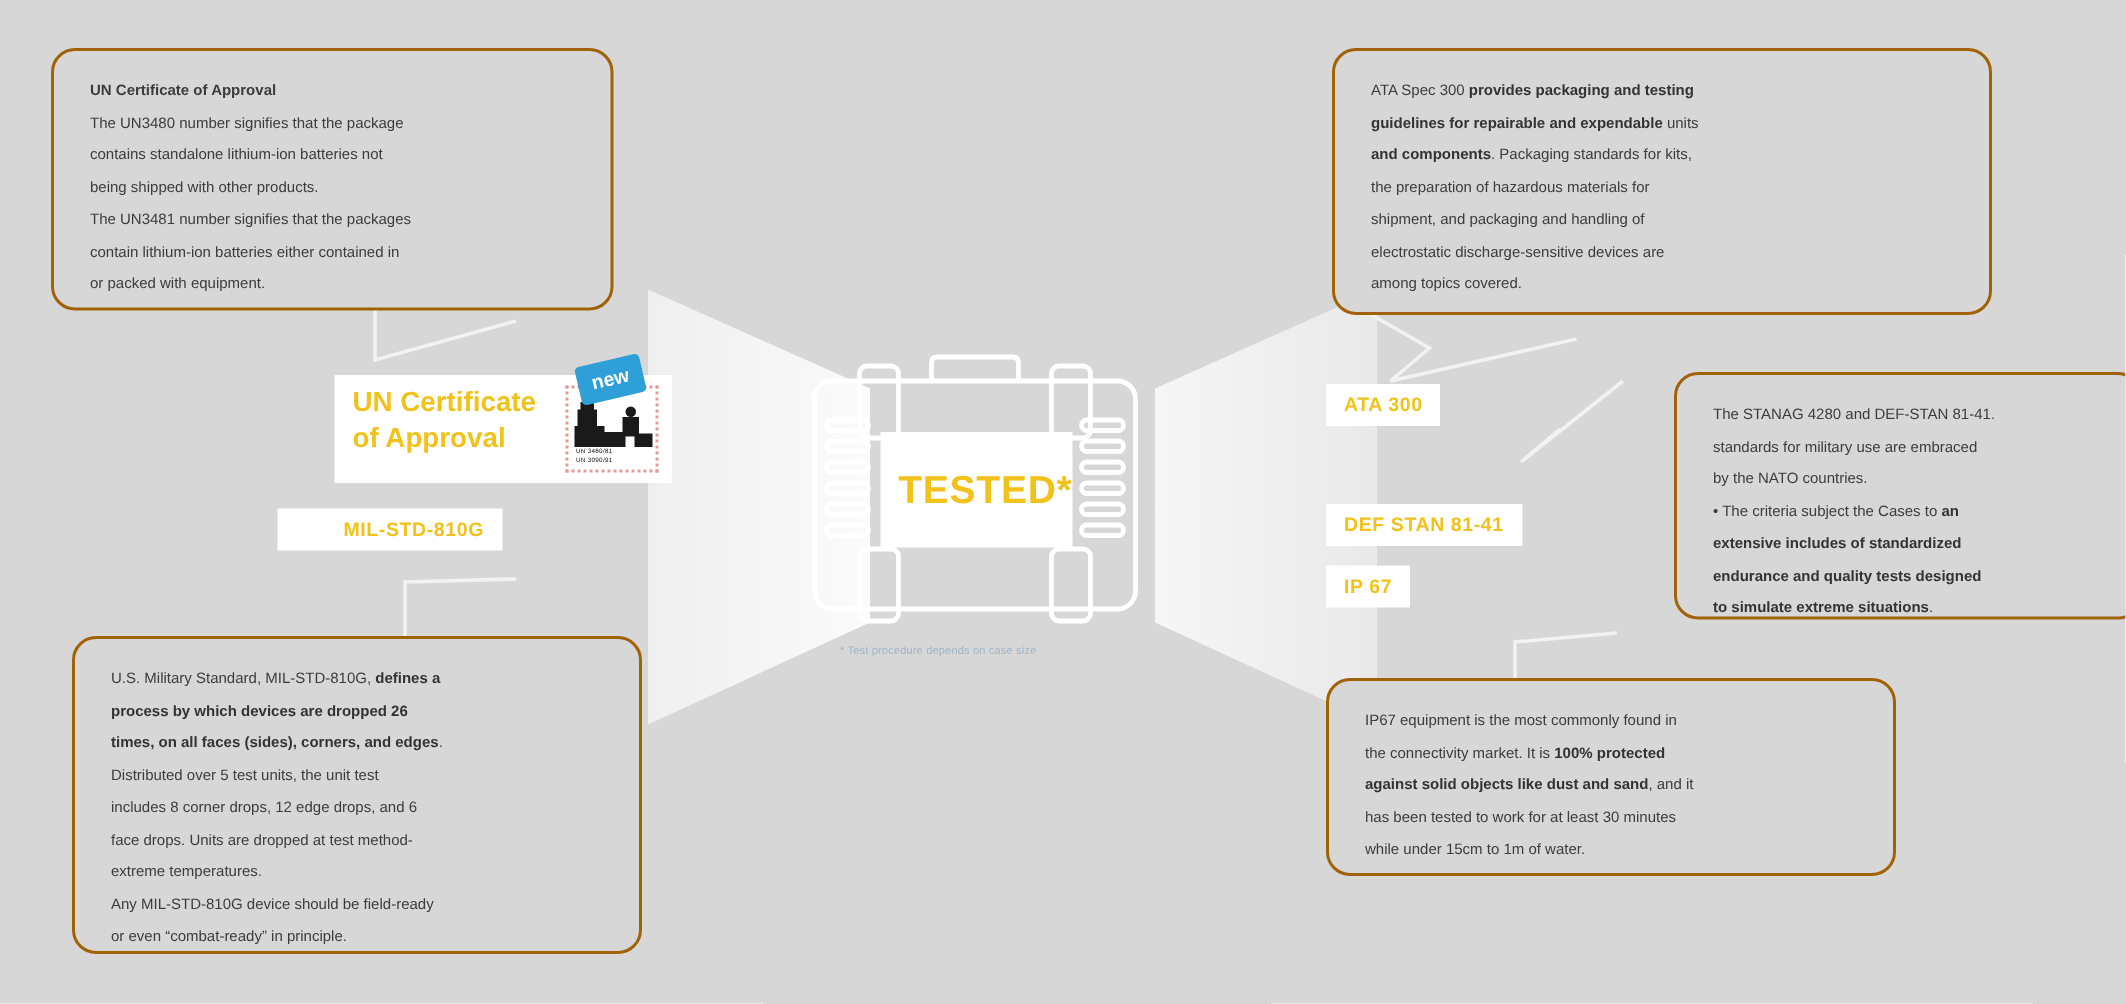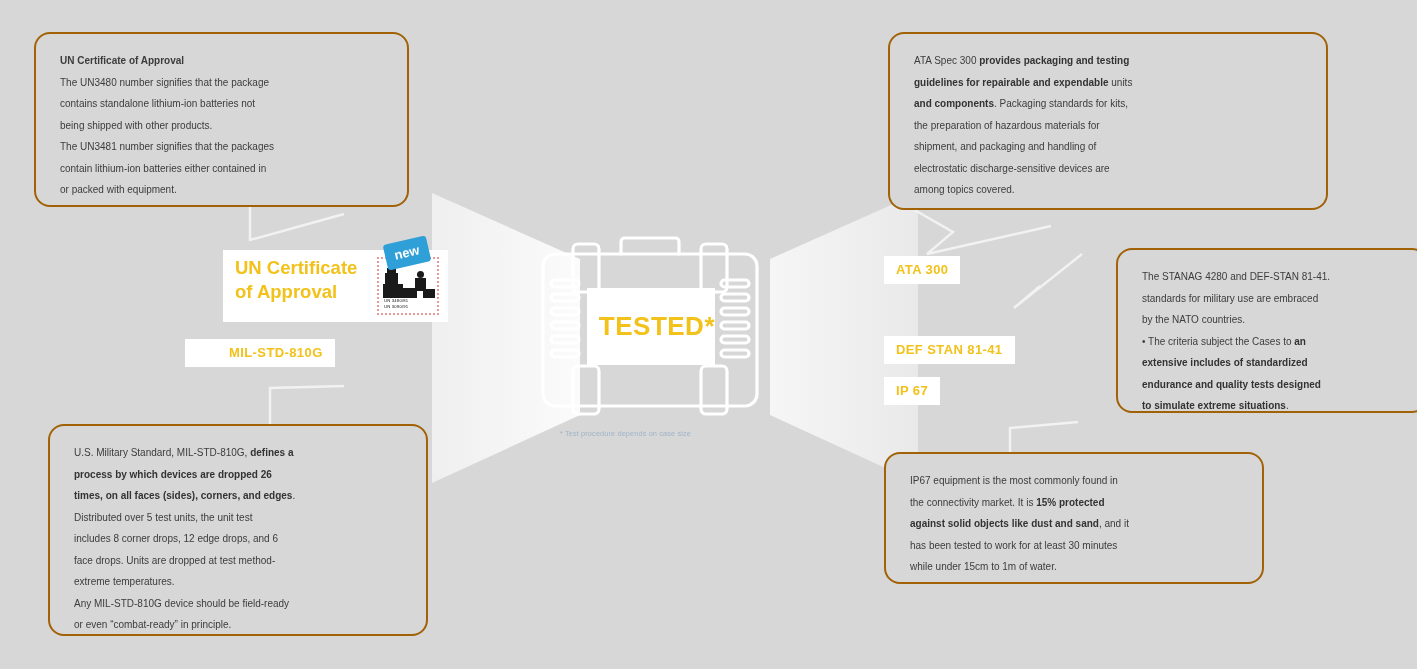--- a/index.html
+++ b/index.html
@@ -275,19 +275,19 @@
     <b>endurance and quality tests designed</b><br>
     <b>to simulate extreme situations</b><span>.</span>
   </div>
 
   <svg class="tail" style="left:940px; top:420px;" width="140" height="46" viewBox="0 0 140 46">
     <polyline points="138,2 70,8 70,42 2,42" fill="none" stroke="#f2f2f2" stroke-width="2.4"></polyline>
   </svg>
 
   <div class="bubble" style="left:884px; top:452px; width:380px; height:132px;">
     <span>IP67 equipment is the most commonly found in</span><br>
-    <span>the connectivity market. It is </span><b>15% protected</b><br>
+    <span>the connectivity market. It is </span><b>100% protected</b><br>
     <b>against solid objects like dust and sand</b><span>, and it</span><br>
     <span>has been tested to work for at least 30 minutes</span><br>
     <span>while under 15cm to 1m of water.</span>
   </div>
 
 </div>
 
 </body></html>

